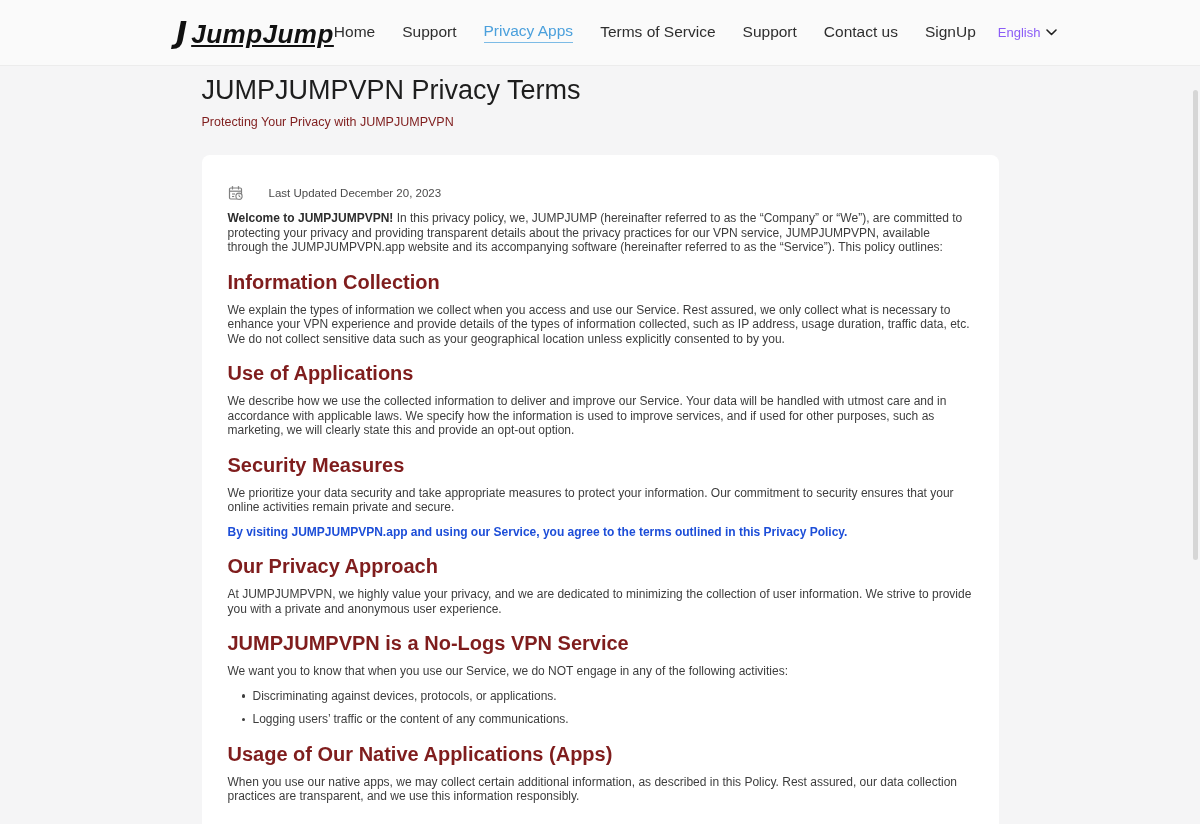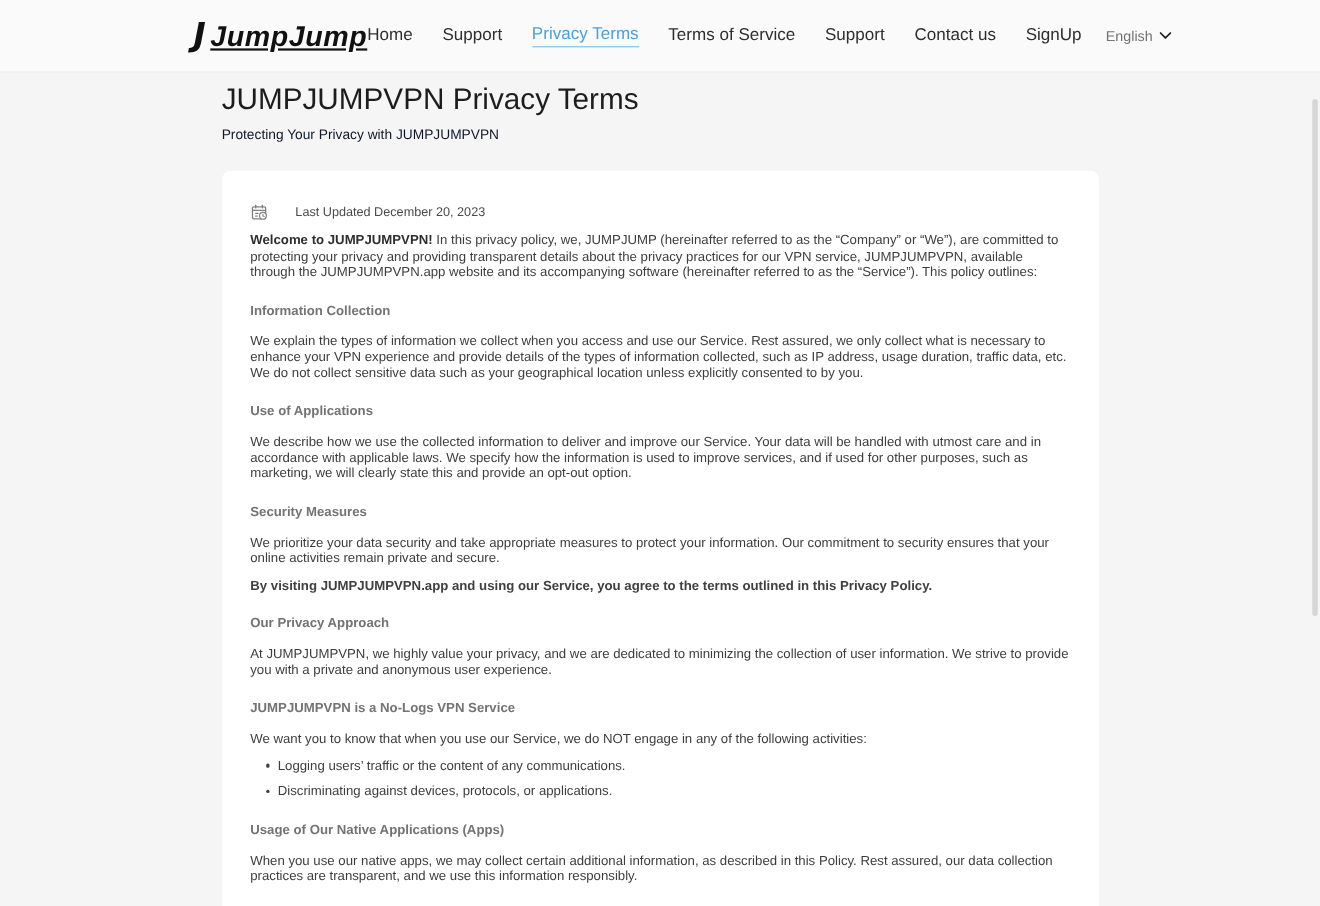--- a/index.html
+++ b/index.html
@@ -66,40 +66,40 @@
     color: #4ba0dc;
     border-bottom: 1px solid #7cbbe6;
   }
   .lang {
     margin-left: 22px;
     display: flex;
     align-items: center;
     gap: 6px;
     cursor: pointer;
     font-size: 13px;
-    color: #737373;
+    color: #8b5cf6;
   }
   .lang svg { display: block; }
 
   
   .page-head {
     width: 797px;
     margin: 7px auto 0;
   }
   .page-title {
     font-size: 27px;
     line-height: 34px;
     font-weight: 400;
     color: #1d1d1d;
   }
   .page-subtitle {
     margin-top: 8px;
     font-size: 12.5px;
     line-height: 15px;
-    color: #0f172a;
+    color: #7f1d1d;
   }
 
   
   .card {
     width: 797px;
     margin: 25px auto 0;
     background: #ffffff;
     border-radius: 8px;
     padding: 30px 26px 40px;
     min-height: 700px;
@@ -112,27 +112,27 @@
     font-size: 11.5px;
   }
   .updated-row svg { display: block; flex: 0 0 auto; }
 
   .article p {
     font-size: 12px;
     line-height: 14.5px;
     margin: 10px 0;
     color: #3d3d3d;
   }
-  .article p.bold { font-weight: 700; color: #404040; }
+  .article p.bold { font-weight: 700; color: #1d4ed8; }
   .article b { color: #2e2e2e; }
   .article h2 {
-    font-size: 12px;
+    font-size: 20px;
     line-height: 22px;
     font-weight: 700;
-    color: #737373;
+    color: #7f1d1d;
     margin: 16px 0 10px;
   }
   .article ul {
     margin: 10px 0 10px 14px;
     list-style: none;
   }
   .article li {
     font-size: 12px;
     line-height: 14.5px;
     margin-top: 9px;
@@ -167,21 +167,21 @@
 
 <header class="topbar">
   <div class="topbar-inner">
     <div class="logo">
       <span class="logo-mark">J</span>
       <span class="logo-text">JumpJump</span>
     </div>
     <nav class="main-nav" id="main-nav">
         <a class="nav-link">Home</a>
         <a class="nav-link">Support</a>
-        <a class="nav-link active">Privacy Terms</a>
+        <a class="nav-link active">Privacy Apps</a>
         <a class="nav-link">Terms of Service</a>
         <a class="nav-link">Support</a>
         <a class="nav-link">Contact us</a>
         <a class="nav-link">SignUp</a>
       </nav>
     <div class="lang">
       <span>English</span>
       <svg width="11" height="7" viewBox="0 0 11 7">
         <polyline points="1,1 5.5,5.5 10,1" fill="none" stroke="#222" stroke-width="1.6" stroke-linecap="round" stroke-linejoin="round"></polyline>
       </svg>
@@ -217,22 +217,22 @@
         <h2>Use of Applications</h2>
         <p>We describe how we use the collected information to deliver and improve our Service. Your data will be handled with utmost care and in accordance with applicable laws. We specify how the information is used to improve services, and if used for other purposes, such as marketing, we will clearly state this and provide an opt-out option.</p>
         <h2>Security Measures</h2>
         <p>We prioritize your data security and take appropriate measures to protect your information. Our commitment to security ensures that your online activities remain private and secure.</p>
         <p class="bold">By visiting JUMPJUMPVPN.app and using our Service, you agree to the terms outlined in this Privacy Policy.</p>
         <h2>Our Privacy Approach</h2>
         <p>At JUMPJUMPVPN, we highly value your privacy, and we are dedicated to minimizing the collection of user information. We strive to provide you with a private and anonymous user experience.</p>
         <h2>JUMPJUMPVPN is a No-Logs VPN Service</h2>
         <p>We want you to know that when you use our Service, we do NOT engage in any of the following activities:</p>
         <ul>
+          <li>Discriminating against devices, protocols, or applications.</li>
           <li>Logging users’ traffic or the content of any communications.</li>
-          <li>Discriminating against devices, protocols, or applications.</li>
         </ul>
         <h2>Usage of Our Native Applications (Apps)</h2>
         <p>When you use our native apps, we may collect certain additional information, as described in this Policy. Rest assured, our data collection practices are transparent, and we use this information responsibly.</p>
       </div>
   </div>
 </main>
 
 <div class="scroll-thumb"></div>
 
 </body></html>

